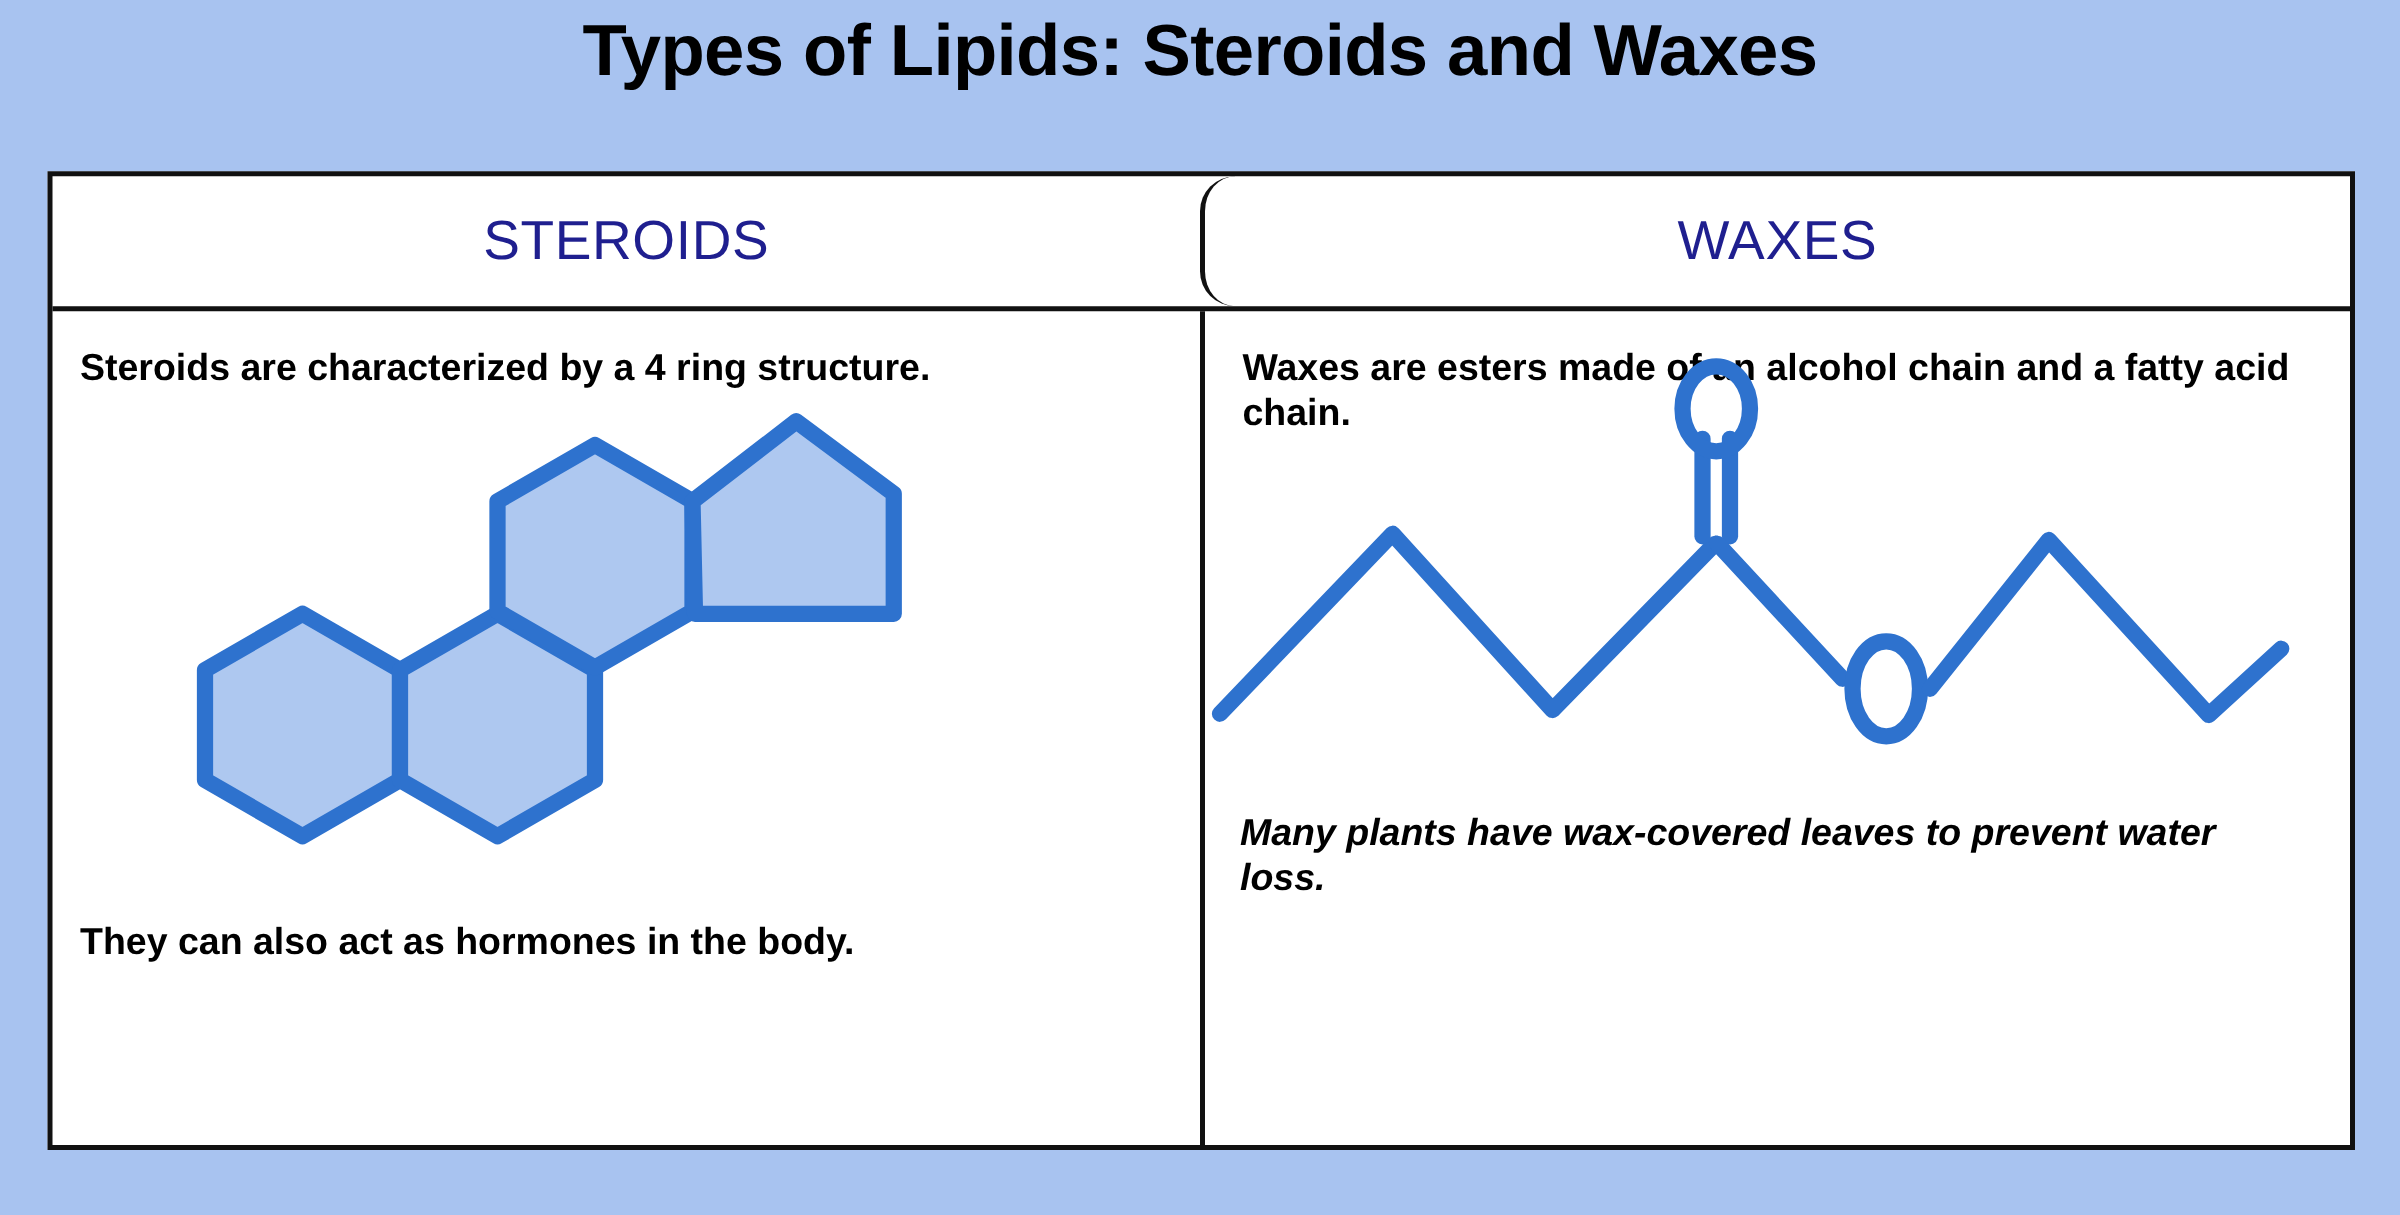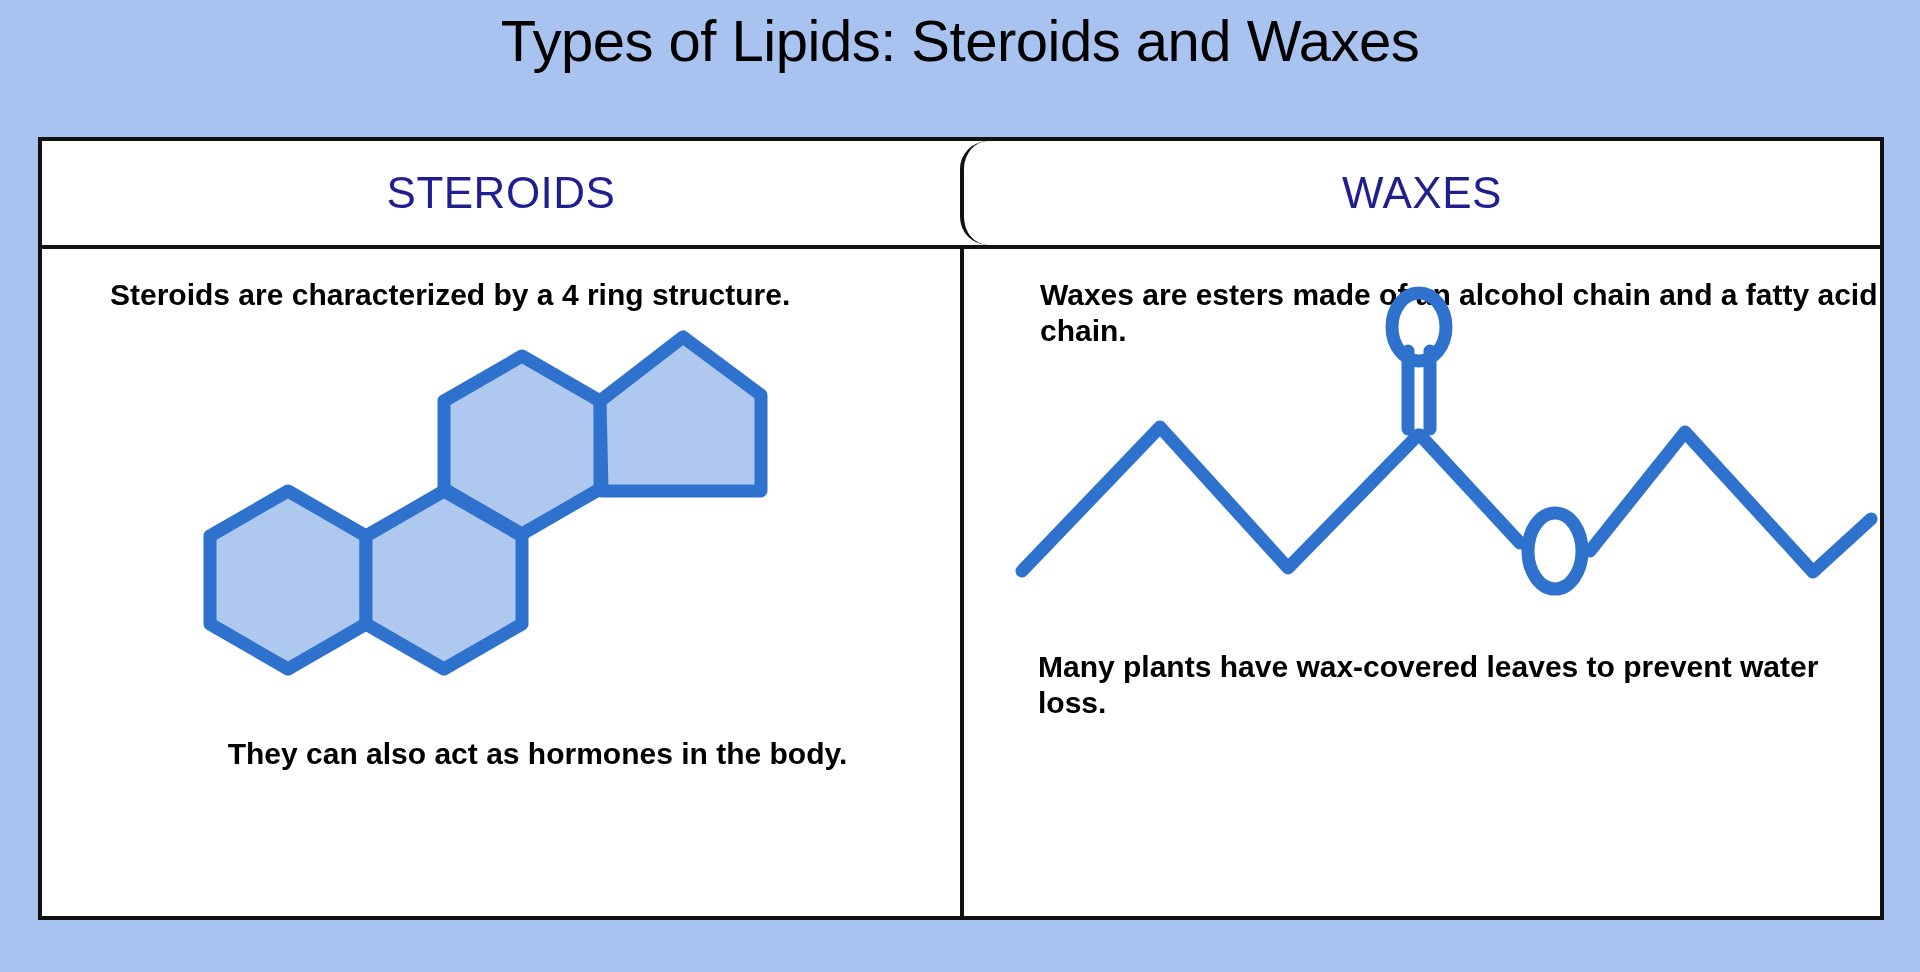--- a/index.html
+++ b/index.html
@@ -24,21 +24,21 @@
   }
 
   
   .slide-title {
     position: absolute;
     left: 0;
     top: 8px;
     width: 1920px;
     text-align: center;
     font-size: 58px;
-    font-weight: normal;
+    font-weight: bold;
     color: #000000;
     letter-spacing: -0.5px;
     line-height: 1.15;
     font-family: "Liberation Sans", sans-serif;
   }
 
   
   .comparison-table {
     position: absolute;
     left: 38px;
@@ -82,39 +82,38 @@
     font-weight: normal;
     letter-spacing: 0.5px;
     font-family: "Liberation Sans", sans-serif;
   }
 
   .cell-inner {
     position: relative;
     width: 100%;
     height: 100%;
     box-sizing: border-box;
-    margin-left: 46px;
   }
 
   
   .para {
     position: absolute;
     color: #000000;
     font-weight: bold;
     font-size: 30px;
     line-height: 1.20;
     font-family: "Liberation Sans", sans-serif;
   }
 
   .left-p1  { left: 22px;  top: 28px;  width: 860px; }
   .left-p2  { left: 22px;  top: 400px; width: 855px; }
-  .left-p3  { left: 22px;  top: 487px; width: 855px; text-align: center; }
+  .left-p3  { left: 22px;  top: 487px; width: 855px; }
 
   .right-p1 { left: 30px;  top: 28px;  width: 840px; }
-  .right-p2 { left: 28px;  top: 400px; width: 845px; }
+  .right-p2 { left: 28px;  top: 400px; width: 845px; font-style: italic; }
 
   
   .figure {
     position: absolute;
     pointer-events: none;
   }
   .steroid-figure {
     left: 110px;
     top: 80px;
     width: 680px;

